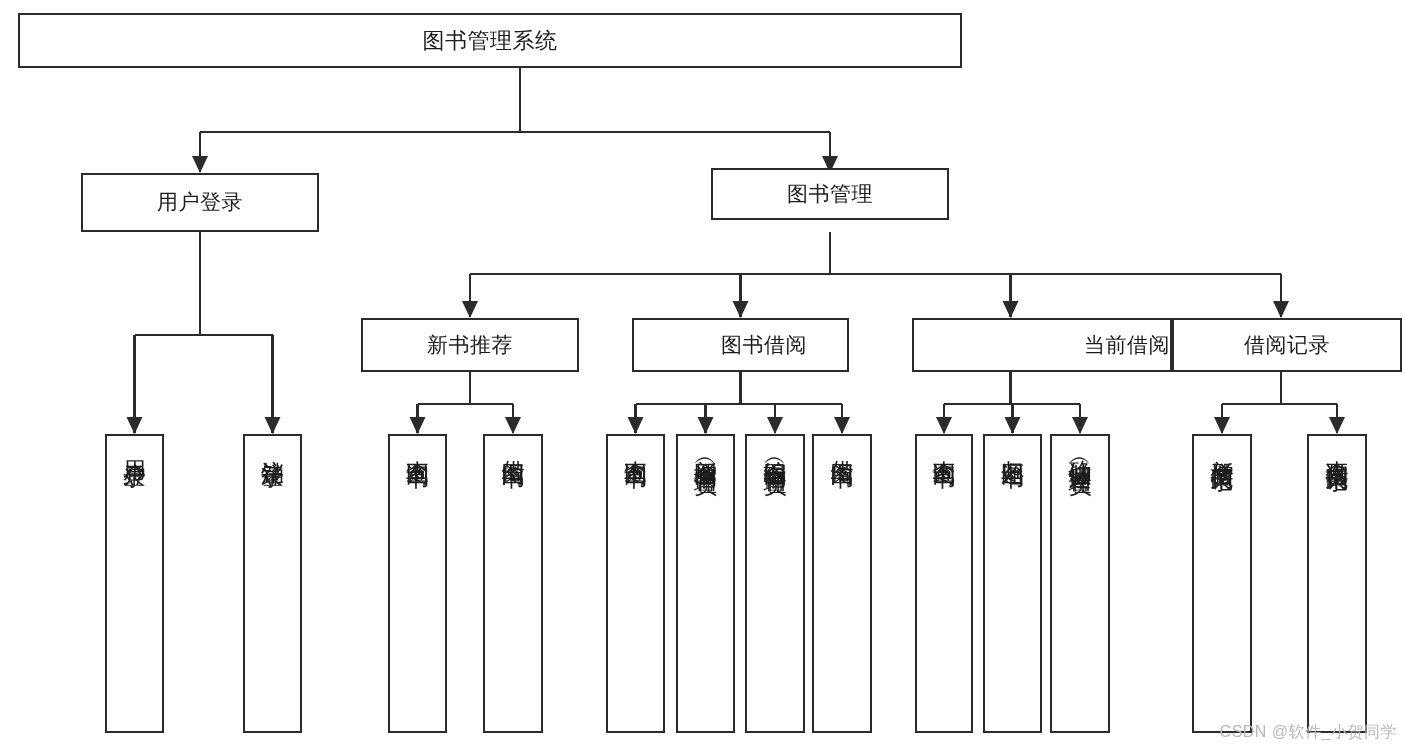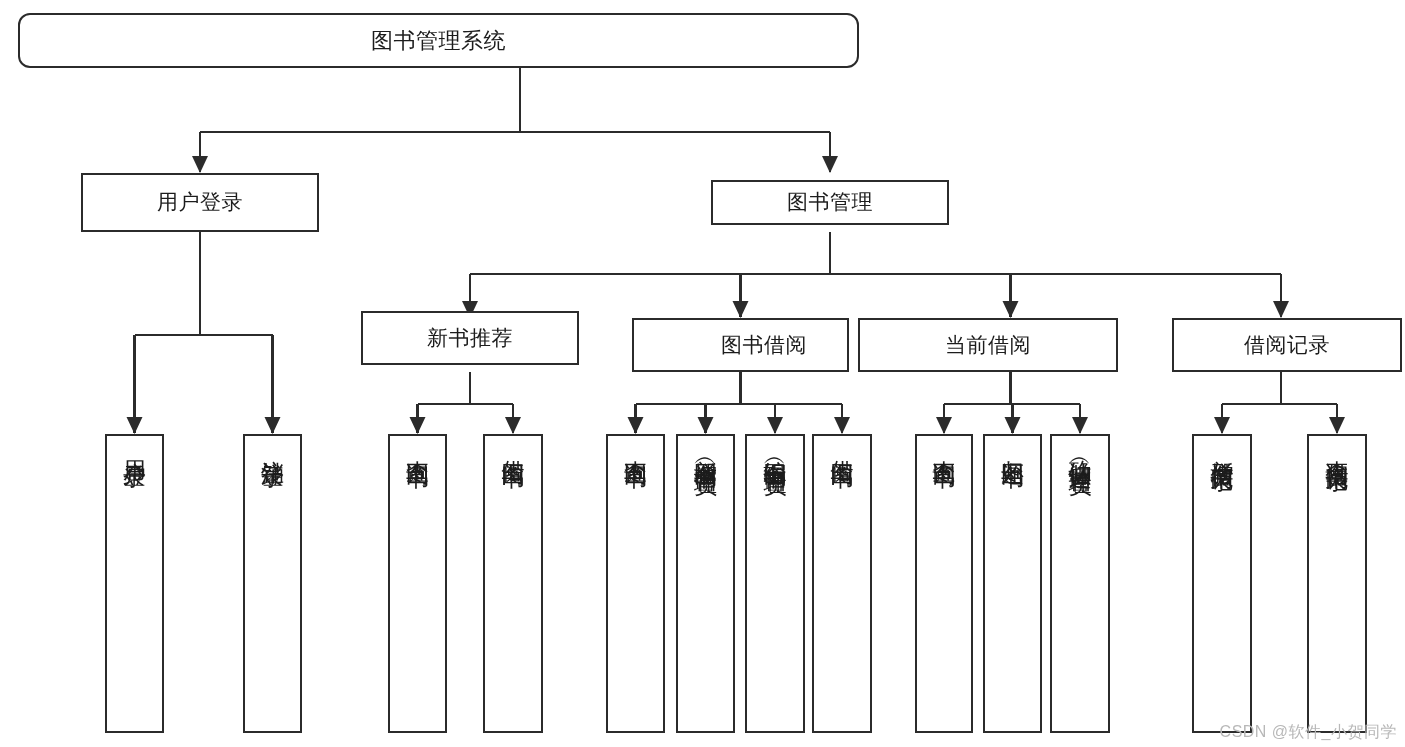--- a/index.html
+++ b/index.html
@@ -122,36 +122,36 @@
       <line x1="1080" y1="404" x2="1080" y2="433" stroke="#2b2b2b" stroke-width="2.6" shape-rendering="crispEdges"></line>
       <path d="M 1072 417 L 1088 417 L 1080 434 Z" fill="#2b2b2b"></path>
       <line x1="1281" y1="372" x2="1281" y2="404" stroke="#2b2b2b" stroke-width="2.6" shape-rendering="crispEdges"></line>
       <line x1="1222" y1="404" x2="1337" y2="404" stroke="#2b2b2b" stroke-width="2.6" shape-rendering="crispEdges"></line>
       <line x1="1222" y1="404" x2="1222" y2="433" stroke="#2b2b2b" stroke-width="2.6" shape-rendering="crispEdges"></line>
       <path d="M 1214 417 L 1230 417 L 1222 434 Z" fill="#2b2b2b"></path>
       <line x1="1337" y1="404" x2="1337" y2="433" stroke="#2b2b2b" stroke-width="2.6" shape-rendering="crispEdges"></line>
       <path d="M 1329 417 L 1345 417 L 1337 434 Z" fill="#2b2b2b"></path>
     </svg>
   <div id="nodes-layer">
-      <div class="node-box horizontal root" style="left: 18px; top: 13px; width: 841px; height: 55px; border-color: rgb(43, 43, 43); background: rgb(255, 255, 255); border-radius: 12px;">
+      <div class="node-box horizontal root" style="left: 18px; top: 13px; width: 944px; height: 55px; border-color: rgb(43, 43, 43); background: rgb(255, 255, 255);">
         <span class="node-label" style="color: rgb(28, 28, 28);">图书管理系统</span>
       </div>
       <div class="node-box horizontal" style="left: 81px; top: 173px; width: 238px; height: 59px; border-color: rgb(43, 43, 43); background: rgb(255, 255, 255);">
         <span class="node-label" style="color: rgb(28, 28, 28);">用户登录</span>
       </div>
-      <div class="node-box horizontal" style="left: 711px; top: 180px; width: 238px; height: 45px; border-color: rgb(43, 43, 43); background: rgb(255, 255, 255);">
+      <div class="node-box horizontal" style="left: 711px; top: 168px; width: 238px; height: 52px; border-color: rgb(43, 43, 43); background: rgb(255, 255, 255);">
         <span class="node-label" style="color: rgb(28, 28, 28);">图书管理</span>
       </div>
-      <div class="node-box horizontal" style="left: 361px; top: 311px; width: 218px; height: 54px; border-color: rgb(43, 43, 43); background: rgb(255, 255, 255);">
+      <div class="node-box horizontal" style="left: 361px; top: 318px; width: 218px; height: 54px; border-color: rgb(43, 43, 43); background: rgb(255, 255, 255);">
         <span class="node-label" style="color: rgb(28, 28, 28);">新书推荐</span>
       </div>
       <div class="node-box horizontal" style="left: 632px; top: 318px; width: 217px; height: 54px; border-color: rgb(43, 43, 43); background: rgb(255, 255, 255);">
         <span class="node-label" style="color: rgb(28, 28, 28); margin-left: 47px;">图书借阅</span>
       </div>
-      <div class="node-box horizontal" style="left: 858px; top: 318px; width: 260px; height: 54px; border-color: rgb(43, 43, 43); background: rgb(255, 255, 255);">
+      <div class="node-box horizontal" style="left: 912px; top: 318px; width: 260px; height: 54px; border-color: rgb(43, 43, 43); background: rgb(255, 255, 255); justify-content: flex-end;">
         <span class="node-label" style="color: rgb(28, 28, 28);">当前借阅</span>
       </div>
       <div class="node-box horizontal" style="left: 1172px; top: 318px; width: 230px; height: 54px; border-color: rgb(43, 43, 43); background: rgb(255, 255, 255);">
         <span class="node-label" style="color: rgb(28, 28, 28);">借阅记录</span>
       </div>
       <div class="node-box vertical" style="left: 105px; top: 434px; width: 59px; height: 299px; border-color: rgb(43, 43, 43); background: rgb(255, 255, 255);">
         <span class="node-label" style="color: rgb(28, 28, 28);">用户登录</span>
       </div>
       <div class="node-box vertical" style="left: 243px; top: 434px; width: 59px; height: 299px; border-color: rgb(43, 43, 43); background: rgb(255, 255, 255);">
         <span class="node-label" style="color: rgb(28, 28, 28);">注销登录</span>

